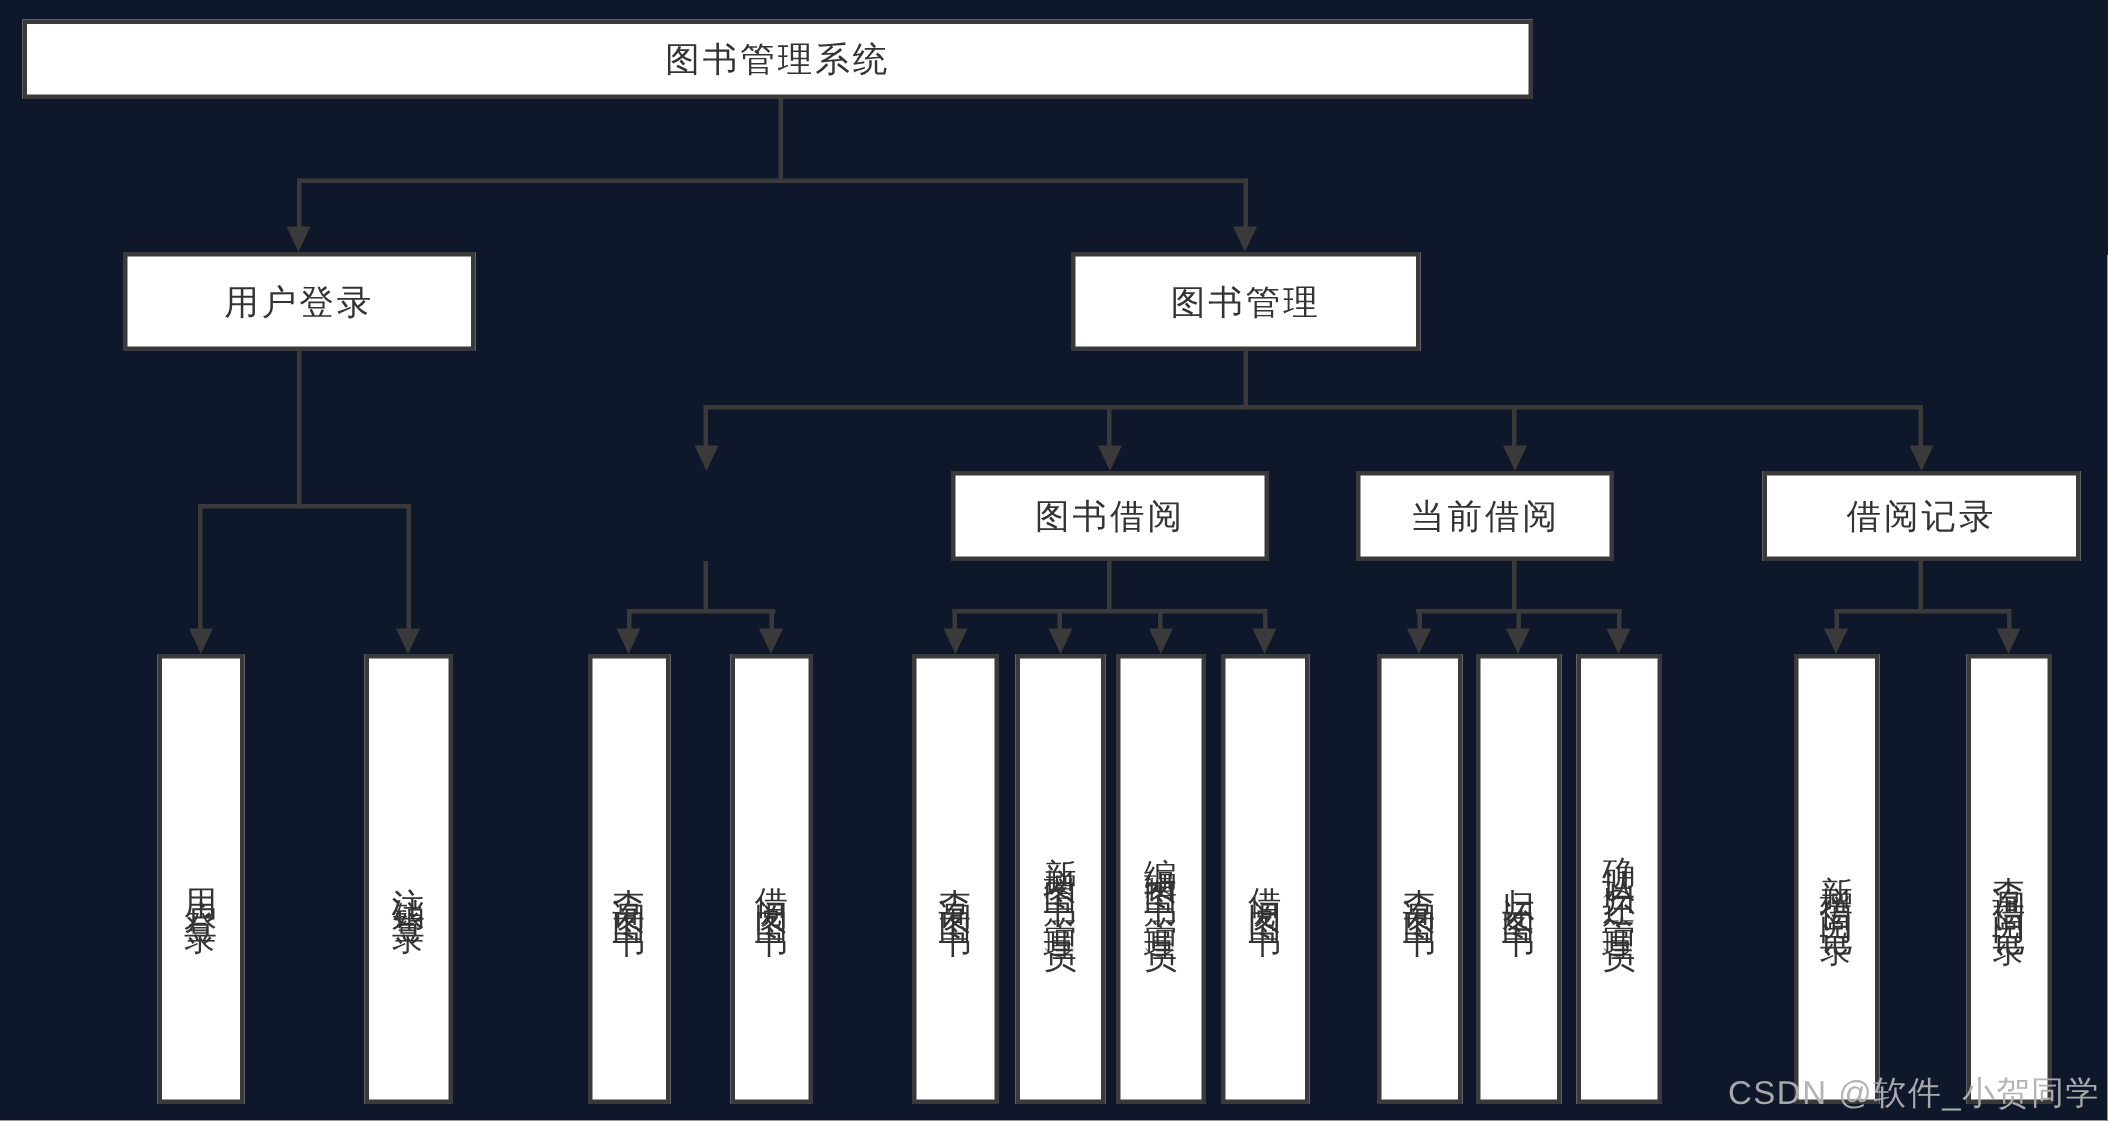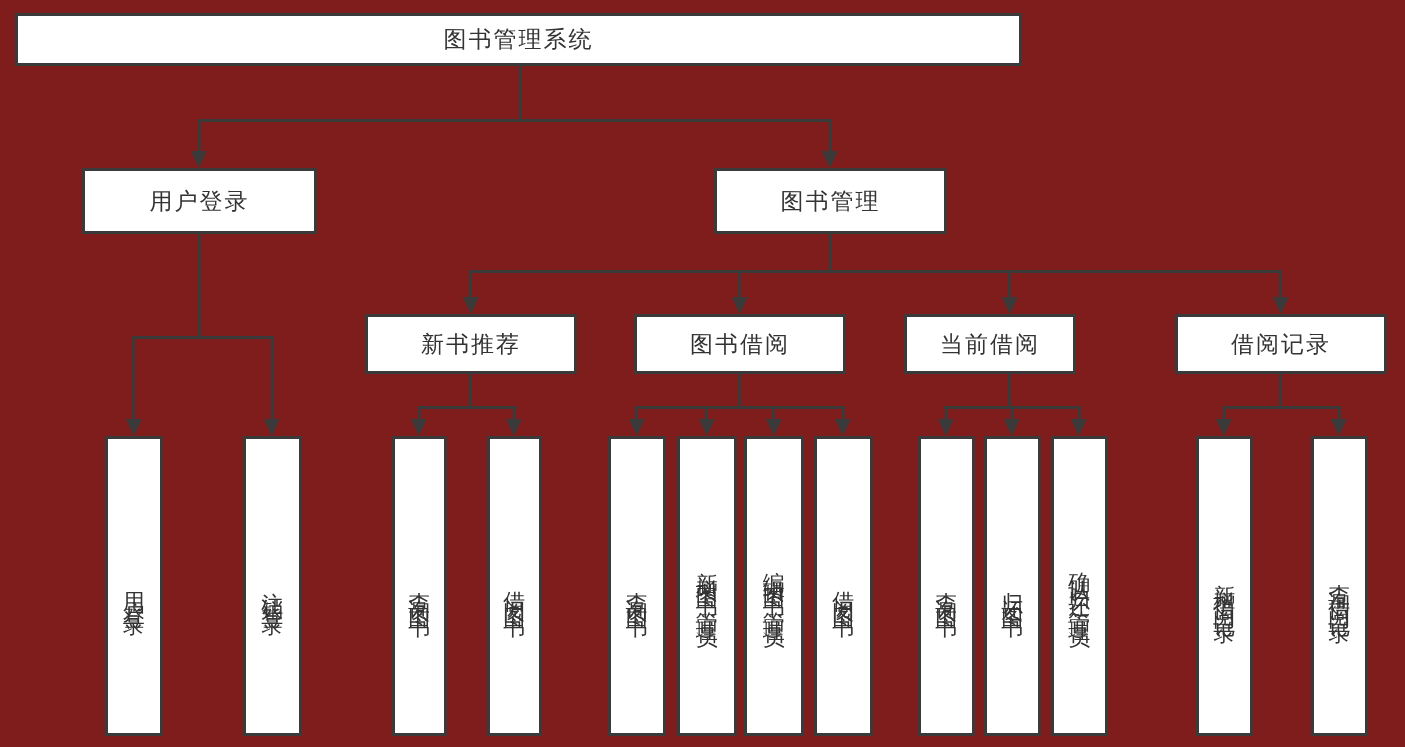--- a/index.html
+++ b/index.html
@@ -1,17 +1,17 @@
 <!DOCTYPE html>
 <html><head>
 <meta charset="utf-8">
 <style>
   html,body { margin:0; padding:0; background:#ffffff; }
   .canvas {
-    position:relative; width:1405px; height:747px; background:#7f1d1d;
+    position:relative; width:1405px; height:747px; background:#0f172a;
     font-family:"Liberation Sans", sans-serif; overflow:hidden;
   }
   .box {
     position:absolute; box-sizing:border-box;
     border:3px solid #3a3a3a; background:#ffffff;
     display:flex; align-items:center; justify-content:center;
     color:#333333; font-size:23px; letter-spacing:2px; white-space:nowrap;
     z-index:2;
   }
   .vbox {
@@ -93,21 +93,20 @@
   <div class="line" style="left:1223px; top:406px; width:3px; height:15px;"></div>
   <div class="line" style="left:1338px; top:406px; width:3px; height:15px;"></div>
   <div class="arrow" style="left:1216px; top:419px;"></div>
   <div class="arrow" style="left:1331px; top:419px;"></div>
 
   <div class="box" style="left:15px; top:13px; width:1007px; height:53px;">图书管理系统</div>
 
   <div class="box" style="left:82px; top:168px; width:235px; height:66px;">用户登录</div>
   <div class="box" style="left:714px; top:168px; width:233px; height:66px;text-align:right;">图书管理</div>
 
-  <div class="box" style="left:365px; top:314px; width:212px; height:60px;">新书推荐</div>
   <div class="box" style="left:634px; top:314px; width:212px; height:60px;">图书借阅</div>
   <div class="box" style="left:904px; top:314px; width:172px; height:60px;">当前借阅</div>
   <div class="box" style="left:1175px; top:314px; width:212px; height:60px;">借阅记录</div>
 
   <div class="box vbox" style="left:105px; top:436px; width:58px; height:300px;">用户登录</div>
   <div class="box vbox" style="left:243px; top:436px; width:59px; height:300px;">注销登录</div>
 
   <div class="box vbox" style="left:392px; top:436px; width:55px; height:300px;">查询图书</div>
   <div class="box vbox" style="left:487px; top:436px; width:55px; height:300px;">借阅图书</div>
 
@@ -116,14 +115,15 @@
   <div class="box vbox" style="left:744px; top:436px; width:60px; height:300px;">编辑图书（管理员）</div>
   <div class="box vbox" style="left:814px; top:436px; width:59px; height:300px;">借阅图书</div>
 
   <div class="box vbox" style="left:918px; top:436px; width:57px; height:300px;">查询图书</div>
   <div class="box vbox" style="left:984px; top:436px; width:57px; height:300px;">归还图书</div>
   <div class="box vbox" style="left:1051px; top:436px; width:57px; height:300px;">确认归还（管理员）</div>
 
   <div class="box vbox" style="left:1196px; top:436px; width:57px; height:300px;">新增借阅记录</div>
   <div class="box vbox" style="left:1311px; top:436px; width:57px; height:300px;">查询借阅记录</div>
 
+  <div class="watermark">CSDN @软件_小贺同学</div>
 
 </div>
 
 </body></html>

